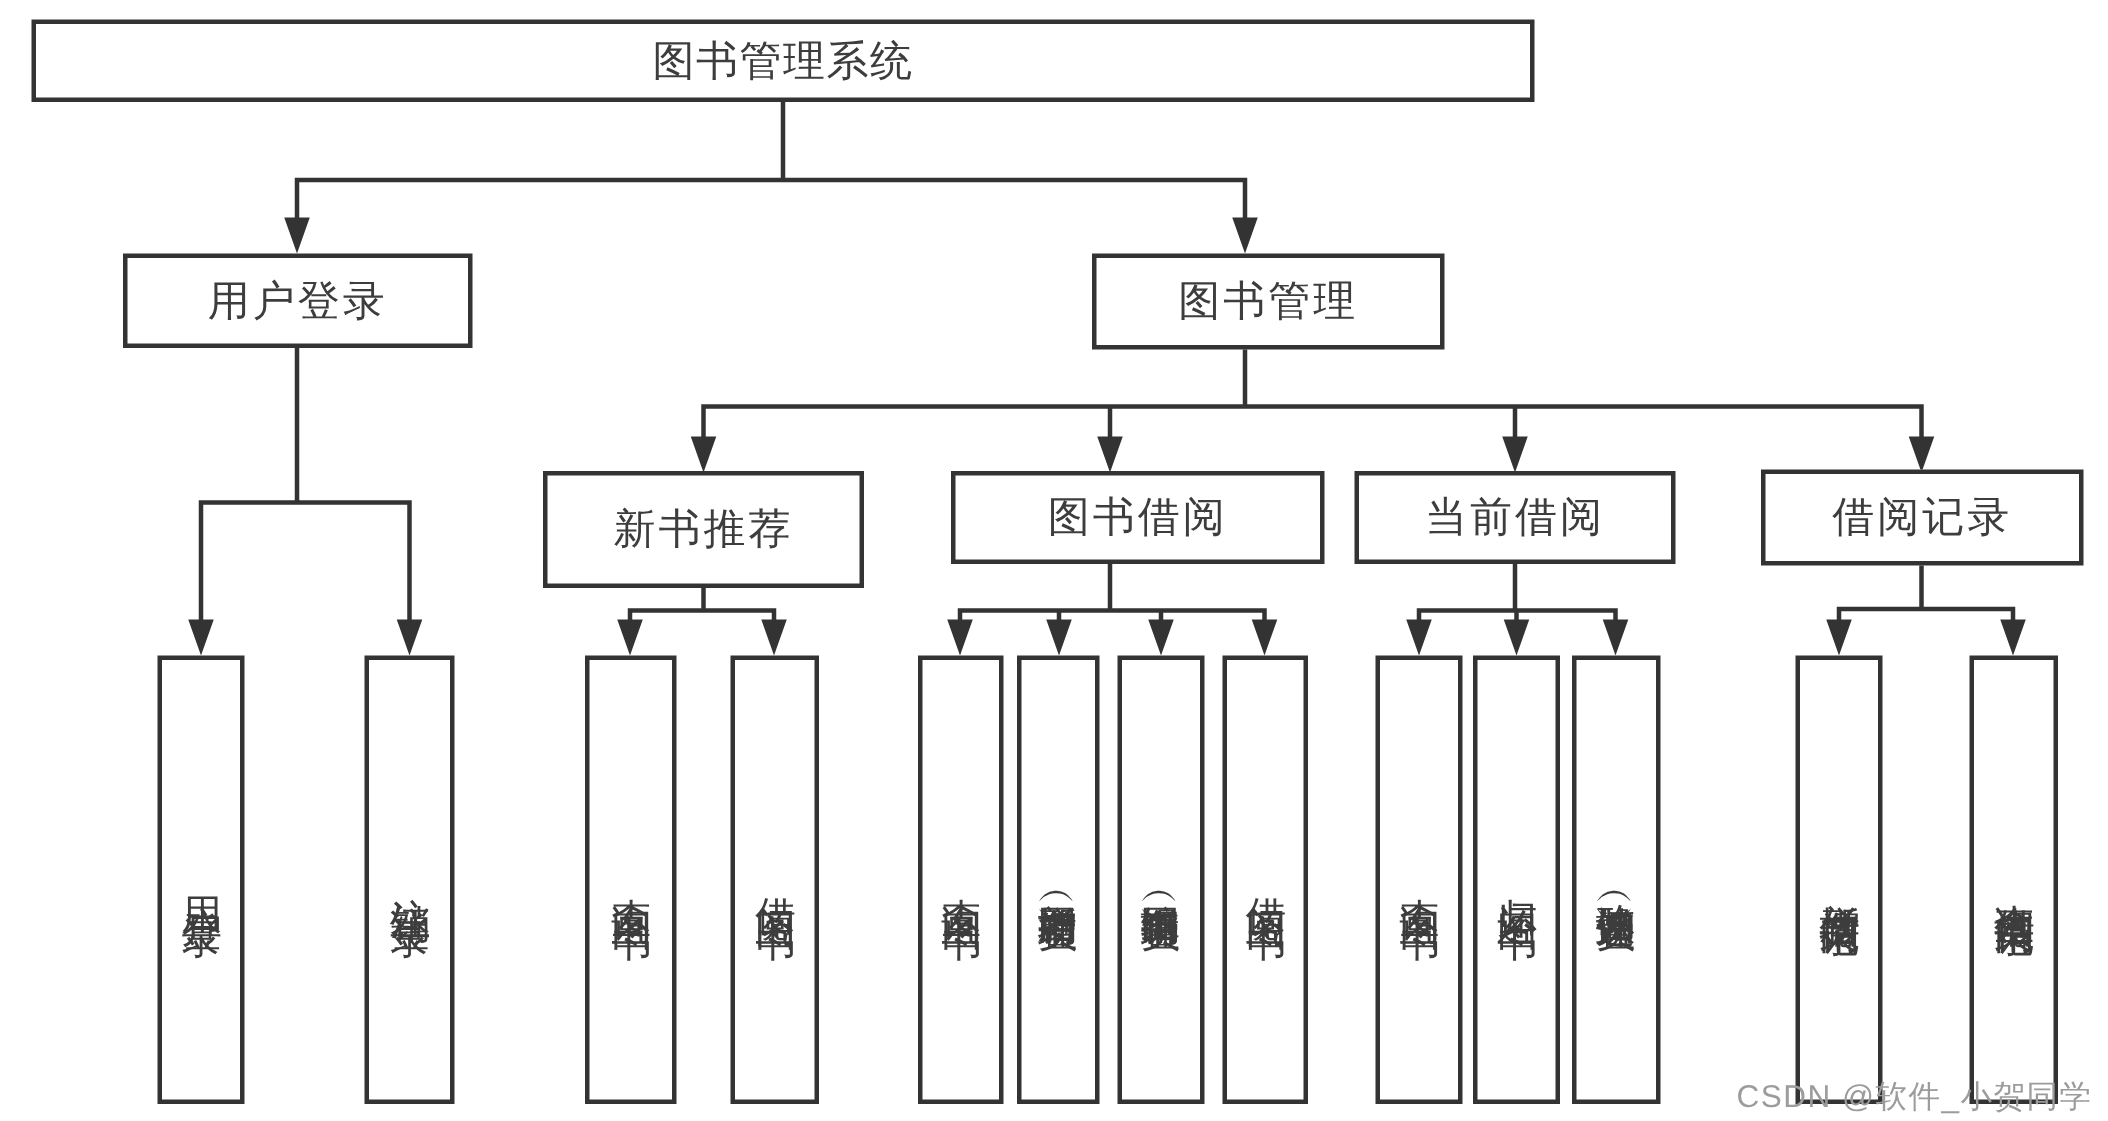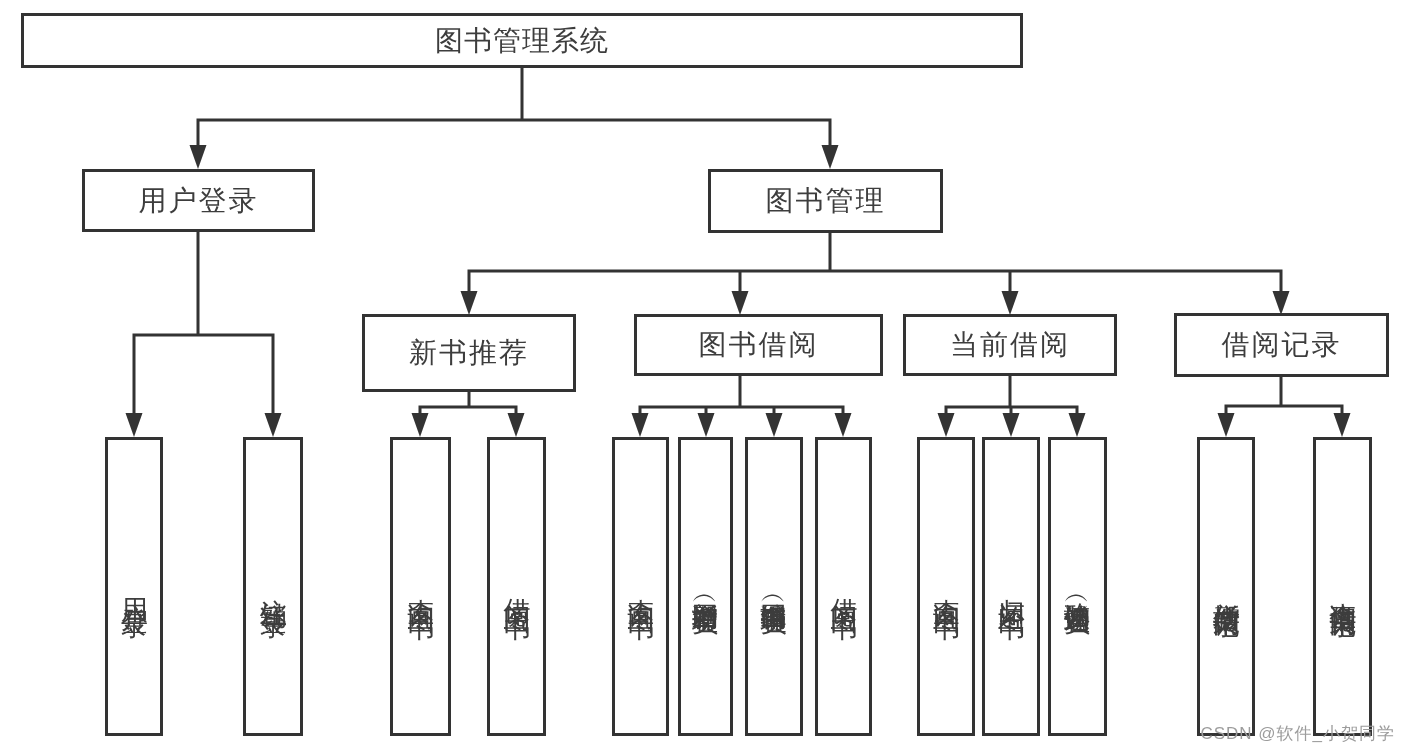--- a/index.html
+++ b/index.html
@@ -24,42 +24,42 @@
   }
   .leaf span{
     writing-mode:vertical-rl;text-orientation:mixed;
     font-size:27px;color:#3d3d3d;line-height:1;letter-spacing:5px;
   }
   .leaf.mid span{letter-spacing:2px;}
   .leaf.long span{letter-spacing:1px;font-size:26px;}
   
   #n-root{left:21px;top:13px;width:1002px;height:55px;}
   #n-login{left:82px;top:169px;width:233px;height:63px;}
-  #n-mgmt{left:708px;top:169px;width:235px;height:64px;}
+  #n-mgmt{left:728px;top:169px;width:235px;height:64px;}
   #n-recommend{left:362px;top:314px;width:214px;height:78px;}
   #n-borrow{left:634px;top:314px;width:249px;height:62px;}
   #n-current{left:903px;top:314px;width:214px;height:62px;}
   #n-records{left:1174px;top:313px;width:215px;height:64px;}
   
   #l-login{left:105px;width:58px;}
   #l-logout{left:243px;width:60px;}
   #l-q1{left:390px;width:61px;}
   #l-b1{left:487px;width:59px;}
   #l-q2{left:612px;width:57px;}
   #l-add{left:678px;width:55px;}
   #l-edit{left:745px;width:58px;}
   #l-b2{left:815px;width:57px;}
   #l-q3{left:917px;width:58px;}
   #l-return{left:982px;width:58px;}
   #l-confirm{left:1048px;width:59px;}
   #l-addrec{left:1197px;width:58px;}
   #l-qrec{left:1313px;width:59px;}
   .watermark{
     position:absolute;right:10px;bottom:2px;z-index:4;
-    font-size:17px;color:#9c9c9c;letter-spacing:1px;white-space:nowrap;
+    font-size:21px;color:#9c9c9c;letter-spacing:1px;white-space:nowrap;
   }
 </style>
 </head>
 <body>
 
 <div class="canvas">
 
   <svg class="wires" width="1405" height="747" viewBox="0 0 1405 747">
     <g stroke="#333333" stroke-width="3" fill="none" stroke-linecap="square">
 

